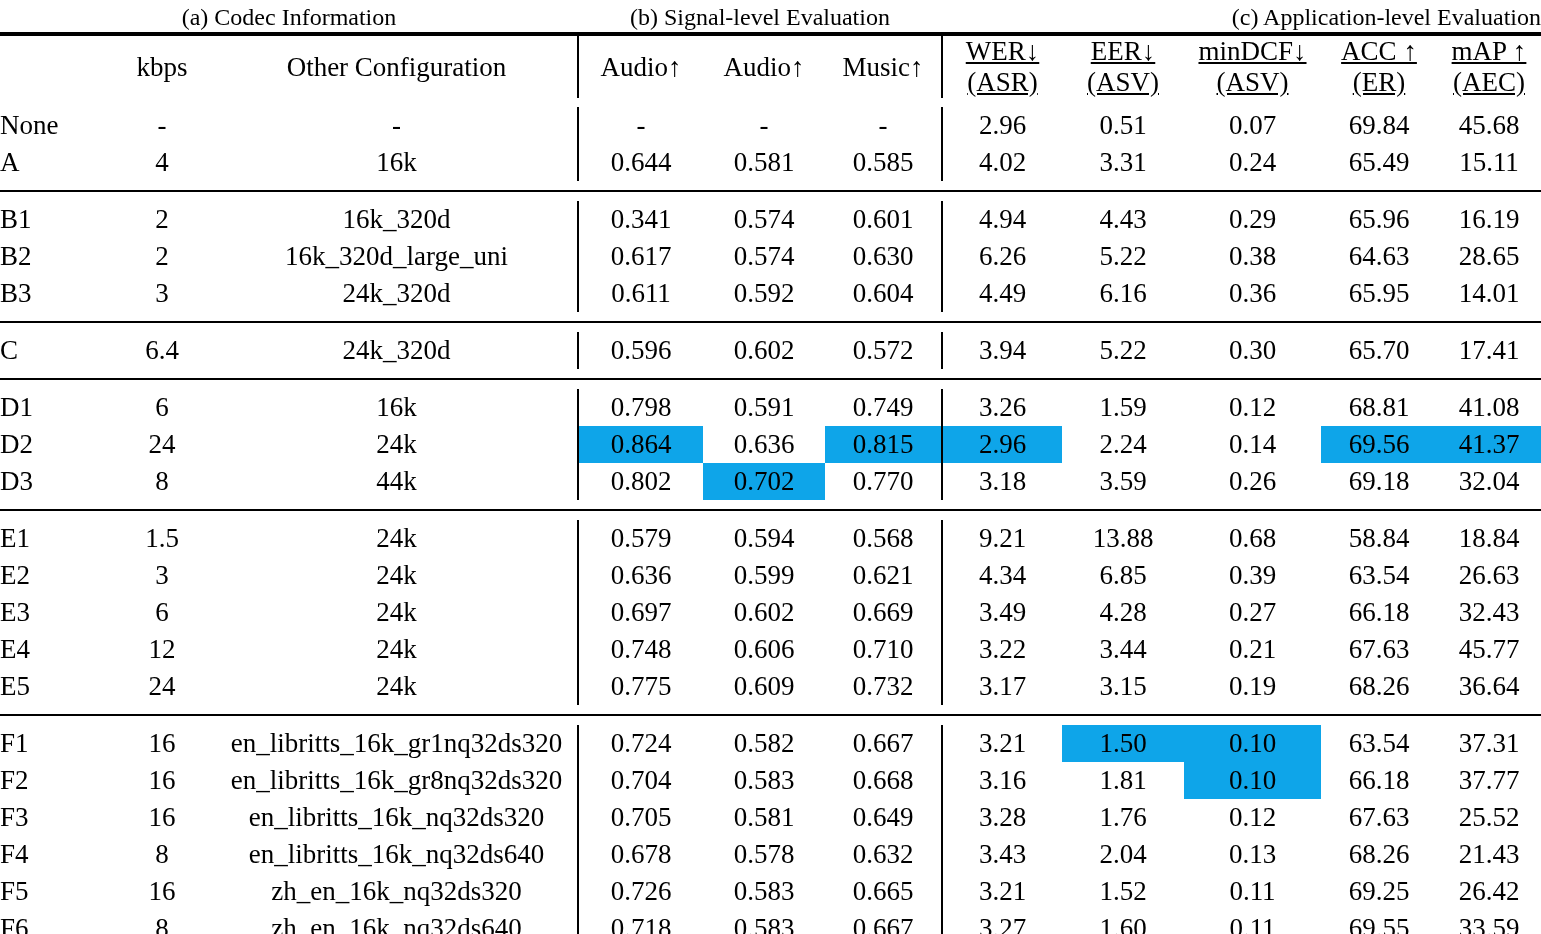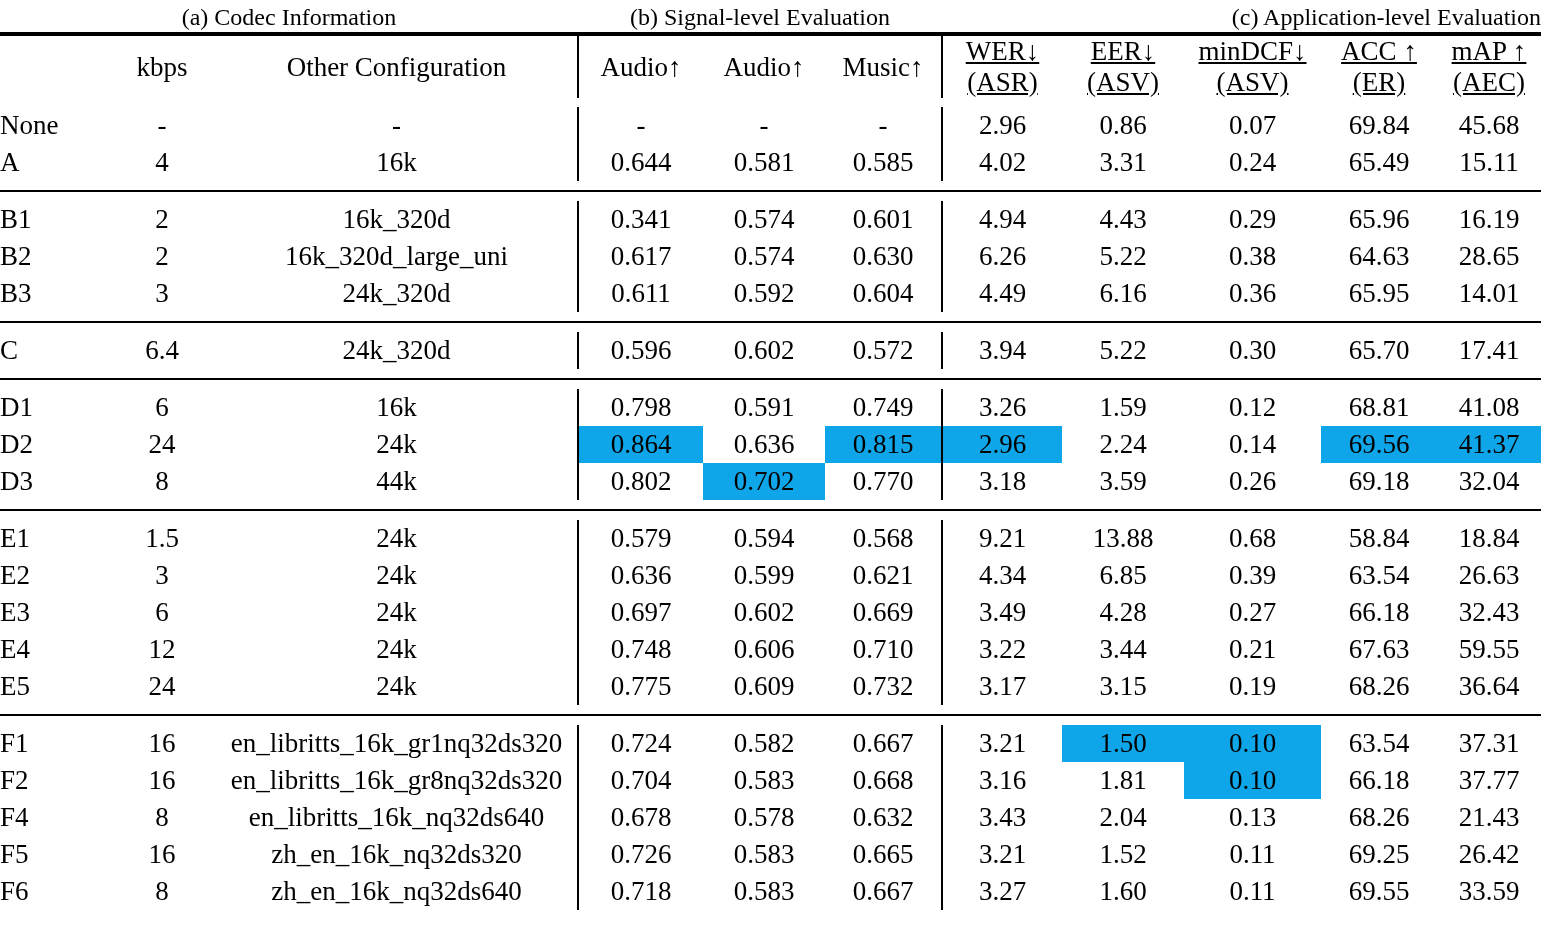--- a/index.html
+++ b/index.html
@@ -183,21 +183,21 @@
           <td colspan="11"></td>
         </tr>
         <tr>
           <td class="name-cell">None</td>
           <td class="">-</td>
           <td class="">-</td>
           <td class="sep-left">-</td>
           <td class="">-</td>
           <td class="">-</td>
           <td class="sep-left">2.96</td>
-          <td class="">0.86</td>
+          <td class="">0.51</td>
           <td class="">0.07</td>
           <td class="">69.84</td>
           <td class="">45.68</td>
         </tr>
         <tr>
           <td class="name-cell">A</td>
           <td class="">4</td>
           <td class="">16k</td>
           <td class="sep-left">0.644</td>
           <td class="">0.581</td>
@@ -378,21 +378,21 @@
           <td class="name-cell">E4</td>
           <td class="">12</td>
           <td class="">24k</td>
           <td class="sep-left">0.748</td>
           <td class="">0.606</td>
           <td class="">0.710</td>
           <td class="sep-left">3.22</td>
           <td class="">3.44</td>
           <td class="">0.21</td>
           <td class="">67.63</td>
-          <td class="">59.55</td>
+          <td class="">45.77</td>
         </tr>
         <tr>
           <td class="name-cell">E5</td>
           <td class="">24</td>
           <td class="">24k</td>
           <td class="sep-left">0.775</td>
           <td class="">0.609</td>
           <td class="">0.732</td>
           <td class="sep-left">3.17</td>
           <td class="">3.15</td>
@@ -429,20 +429,33 @@
           <td class="sep-left">0.704</td>
           <td class="">0.583</td>
           <td class="">0.668</td>
           <td class="sep-left">3.16</td>
           <td class="">1.81</td>
           <td class="hl bold">0.10</td>
           <td class="">66.18</td>
           <td class="">37.77</td>
         </tr>
         <tr>
+          <td class="name-cell">F3</td>
+          <td class="">16</td>
+          <td class="">en_libritts_16k_nq32ds320</td>
+          <td class="sep-left">0.705</td>
+          <td class="">0.581</td>
+          <td class="">0.649</td>
+          <td class="sep-left">3.28</td>
+          <td class="">1.76</td>
+          <td class="">0.12</td>
+          <td class="">67.63</td>
+          <td class="">25.52</td>
+        </tr>
+        <tr>
           <td class="name-cell">F4</td>
           <td class="">8</td>
           <td class="">en_libritts_16k_nq32ds640</td>
           <td class="sep-left">0.678</td>
           <td class="">0.578</td>
           <td class="">0.632</td>
           <td class="sep-left">3.43</td>
           <td class="">2.04</td>
           <td class="">0.13</td>
           <td class="">68.26</td>

